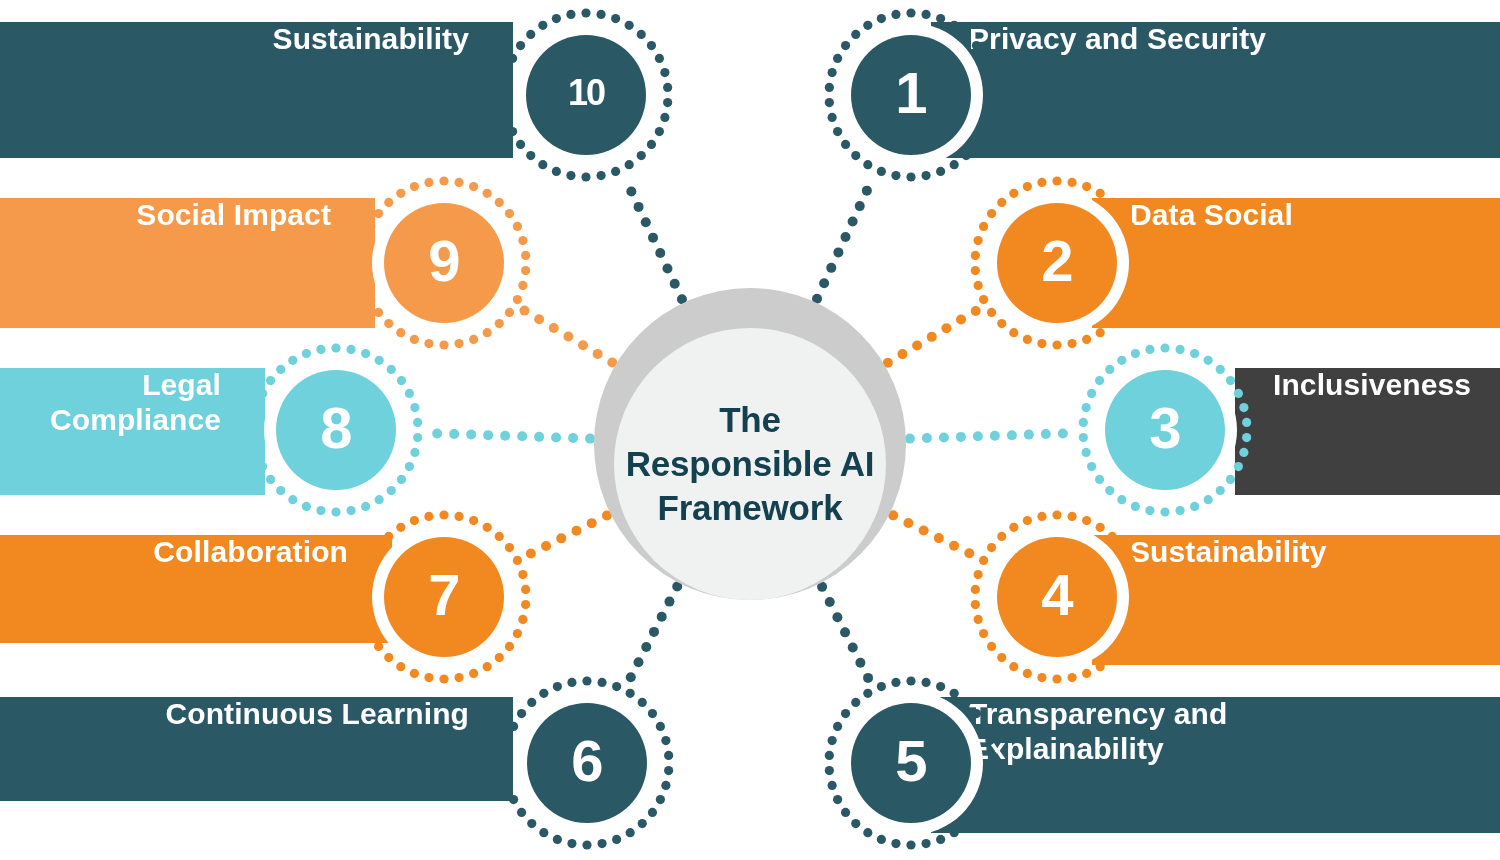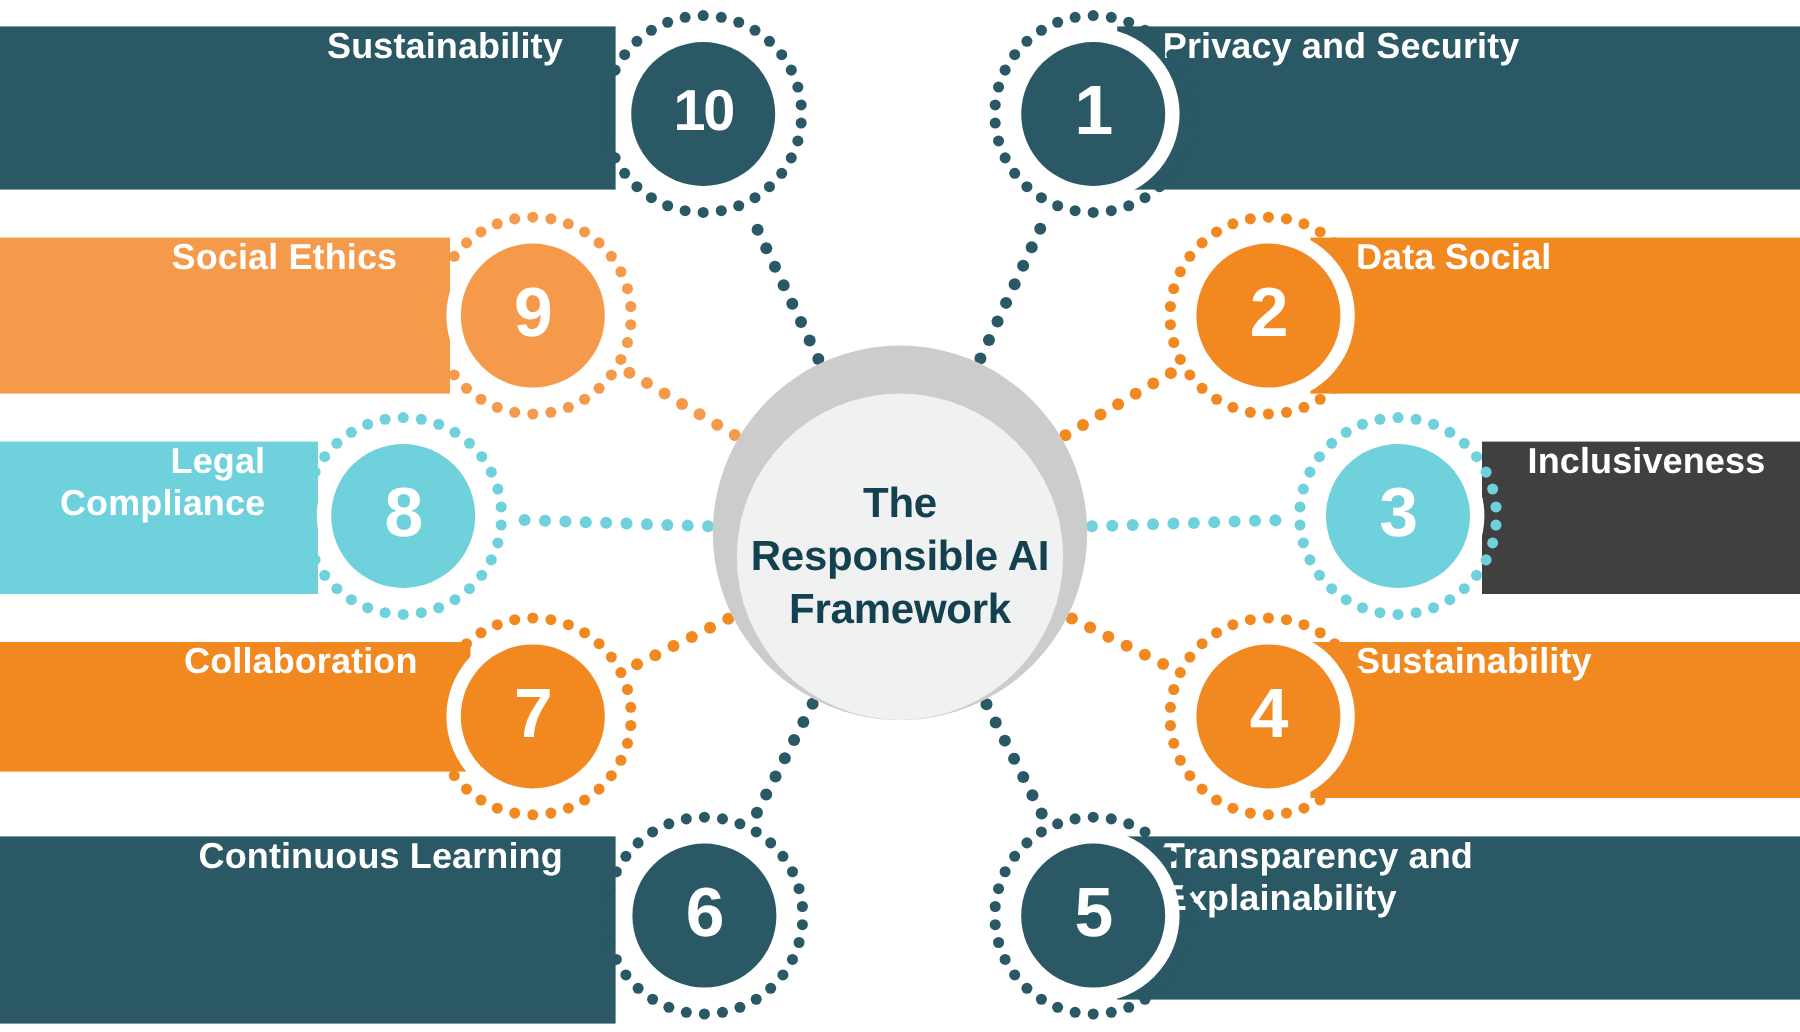--- a/index.html
+++ b/index.html
@@ -34,21 +34,21 @@
   .node .disc{
     position:absolute;border-radius:50%;
     display:flex;align-items:center;justify-content:center;
   }
   .node .num{
     color:#ffffff;font-weight:bold;
     font-size:58px;line-height:1;
     letter-spacing:-1px;
     position:relative;top:-2px;
   }
-  .node .num.wide{font-size:48px;letter-spacing:-2px;}
+  .node .num.wide{font-size:36px;letter-spacing:-2px;}
   .halo{position:absolute;border-radius:50%;background:#ffffff;}
 
   
   #hub{
     position:absolute;
     left:594px;top:288px;width:312px;height:312px;
     border-radius:50%;
     background:#cccccc;
     display:flex;align-items:flex-end;justify-content:center;
   }
@@ -371,21 +371,21 @@
           <circle cx="24.56" cy="40.58" r="4.6" fill="#2a5965"></circle>
           <circle cx="34.76" cy="29.40" r="4.6" fill="#2a5965"></circle>
           <circle cx="46.83" cy="20.28" r="4.6" fill="#2a5965"></circle>
           <circle cx="60.38" cy="13.54" r="4.6" fill="#2a5965"></circle>
           <circle cx="74.93" cy="9.40" r="4.6" fill="#2a5965"></circle>
         </svg>
         <div class="disc" style="left: 30px; top: 30px; width: 120px; height: 120px; background: rgb(42, 89, 101);">
           <span class="num">5</span>
         </div>
       </div>
-      <div class="bar left" style="left: 0px; top: 697px; width: 513px; height: 156px; background: rgb(42, 89, 101);">
+      <div class="bar left" style="left: 0px; top: 697px; width: 513px; height: 104px; background: rgb(42, 89, 101);">
         <div class="bar-label">Continuous Learning</div>
       </div>
       <div class="node" style="left: 497px; top: 673px; width: 180px; height: 180px;">
         <div class="halo" style="left: 18px; top: 18px; width: 144px; height: 144px;"></div>
         <svg width="180" height="180" style="position: absolute; left: 0px; top: 0px;">
           <circle cx="90.00" cy="8.00" r="4.6" fill="#2a5965"></circle>
           <circle cx="105.07" cy="9.40" r="4.6" fill="#2a5965"></circle>
           <circle cx="119.62" cy="13.54" r="4.6" fill="#2a5965"></circle>
           <circle cx="133.17" cy="20.28" r="4.6" fill="#2a5965"></circle>
           <circle cx="145.24" cy="29.40" r="4.6" fill="#2a5965"></circle>
@@ -508,21 +508,21 @@
           <circle cx="34.76" cy="29.40" r="4.6" fill="#6fd1dc"></circle>
           <circle cx="46.83" cy="20.28" r="4.6" fill="#6fd1dc"></circle>
           <circle cx="60.38" cy="13.54" r="4.6" fill="#6fd1dc"></circle>
           <circle cx="74.93" cy="9.40" r="4.6" fill="#6fd1dc"></circle>
         </svg>
         <div class="disc" style="left: 30px; top: 30px; width: 120px; height: 120px; background: rgb(111, 209, 220);">
           <span class="num">8</span>
         </div>
       </div>
       <div class="bar left" style="left: 0px; top: 198px; width: 375px; height: 130px; background: rgb(245, 154, 74);">
-        <div class="bar-label">Social Ethics</div>
+        <div class="bar-label">Social Impact</div>
       </div>
       <div class="node" style="left: 354px; top: 173px; width: 180px; height: 180px;">
         <div class="halo" style="left: 18px; top: 18px; width: 144px; height: 144px;"></div>
         <svg width="180" height="180" style="position: absolute; left: 0px; top: 0px;">
           <circle cx="90.00" cy="8.00" r="4.6" fill="#f59a4a"></circle>
           <circle cx="105.07" cy="9.40" r="4.6" fill="#f59a4a"></circle>
           <circle cx="119.62" cy="13.54" r="4.6" fill="#f59a4a"></circle>
           <circle cx="133.17" cy="20.28" r="4.6" fill="#f59a4a"></circle>
           <circle cx="145.24" cy="29.40" r="4.6" fill="#f59a4a"></circle>
           <circle cx="155.44" cy="40.58" r="4.6" fill="#f59a4a"></circle>

